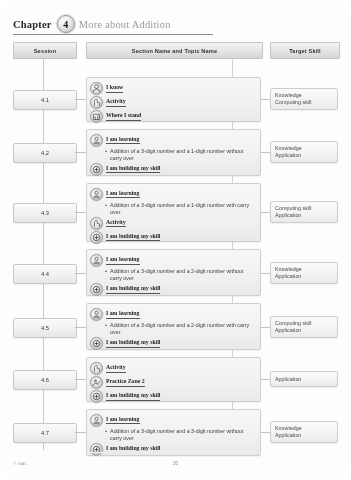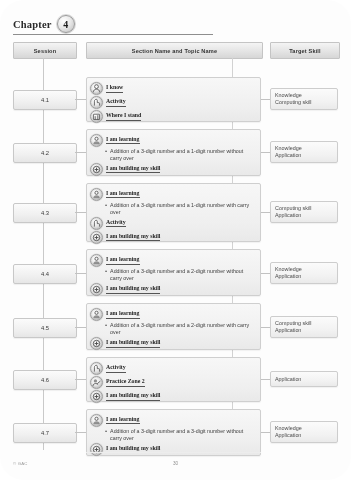--- a/index.html
+++ b/index.html
@@ -182,20 +182,21 @@
   }
 </style>
 </head>
 <body>
 
 <div class="page">
 
   <div class="chapter-head">
     <span class="chapter-word">Chapter</span>
     <span class="chapter-badge">4</span>
+    <span class="chapter-title">More about Addition</span>
   </div>
 
   <div class="col-head" id="head-session">Session</div>
   <div class="col-head" id="head-section">Section Name and Topic Name</div>
   <div class="col-head" id="head-target">Target Skill</div>
 
   <div class="spine"></div>
   <div class="spine-right"></div>
 
   <div id="rows-root">

